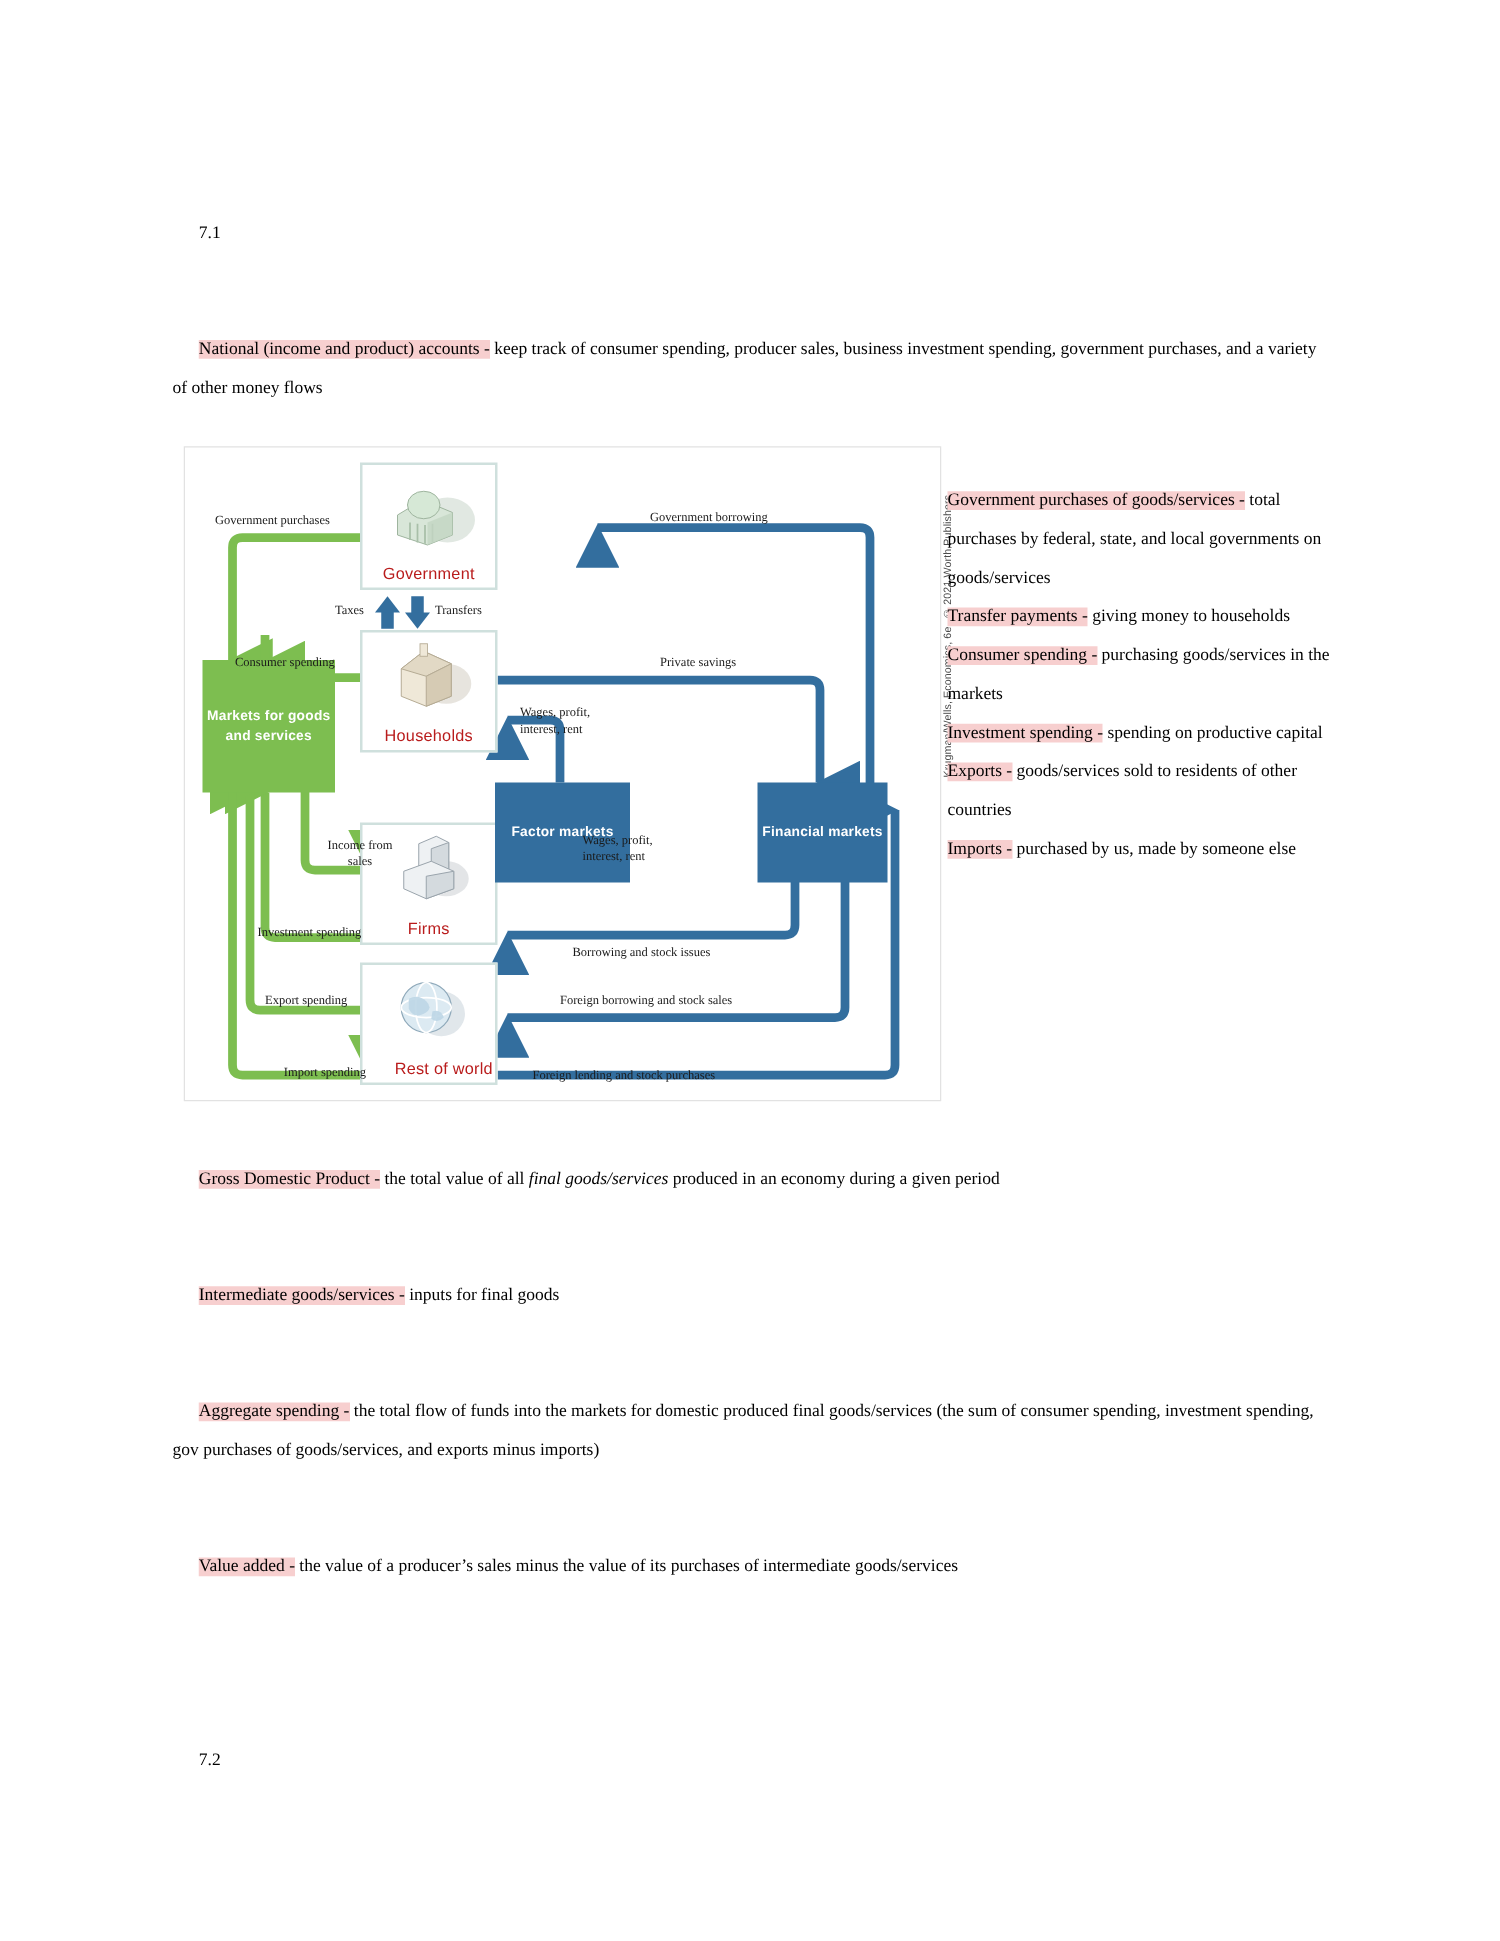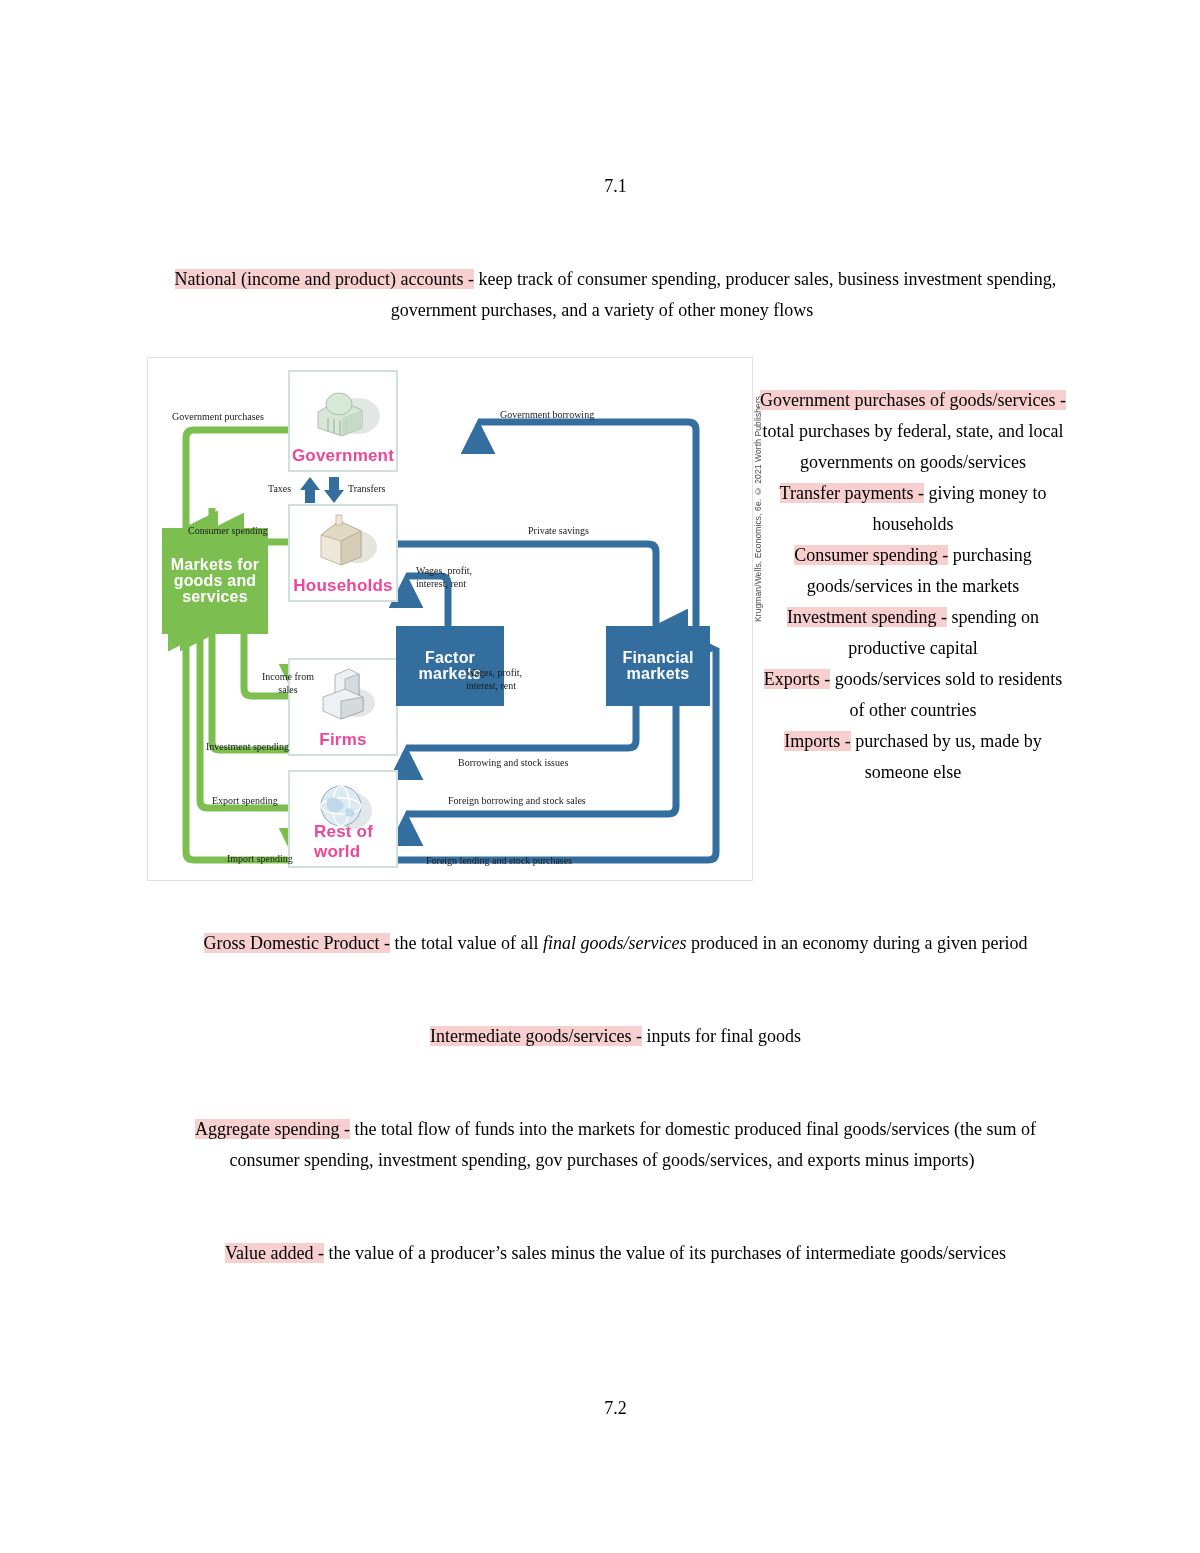--- a/index.html
+++ b/index.html
@@ -21,24 +21,23 @@
     width: 1200px;
     height: 1553px;
   }
   .doc {
     position: absolute;
     left: 138px;
     top: 140px;
     width: 928px;
   }
   .line {
-    font-size: 18px;
+    font-size: 14px;
     line-height: 31px;
     white-space: pre-wrap;
-    text-align: center;
   }
   .hl {
     background: #f7cfcf;
   }
   .ital { font-style: italic; margin-top: 20px; }
   .spacer-md { height: 62px; }
 
   
   .figure-wrap {
     position: relative;
@@ -82,35 +81,35 @@
     border: 2px solid #cfe0dd;
     background: #ffffff;
     display: flex;
     flex-direction: column;
     align-items: center;
     justify-content: flex-end;
     padding-bottom: 4px;
   }
   .nodebox .nlabel {
     font-family: "Liberation Sans", sans-serif;
-    font-weight: bold;
-    font-size: 17px;
-    color: #ec4899;
+    font-weight: normal;
+    font-size: 13px;
+    color: #b91c1c;
     letter-spacing: 0.2px;
   }
   .mbox {
     position: absolute;
     box-sizing: border-box;
     display: flex;
     align-items: center;
     justify-content: center;
     text-align: center;
     font-family: "Liberation Sans", sans-serif;
     font-weight: bold;
-    font-size: 16px;
+    font-size: 11px;
     line-height: 16px;
     color: #ffffff;
     letter-spacing: 0.2px;
   }
   .mbox.green { background: #7dbe50; }
   .mbox.blue  { background: #336e9e; }
 
   .flabel {
     position: absolute;
     font-family: "Liberation Serif", serif;
@@ -265,21 +264,21 @@
             <span>Markets for goods and services</span>
           </div>
           <div class="mbox blue" style="left:248px;top:268px;width:108px;height:80px;">
             <span>Factor markets</span>
           </div>
           <div class="mbox blue" style="left:458px;top:268px;width:104px;height:80px;">
             <span>Financial markets</span>
           </div>
 
           <div class="flabel" style="left:24px;top:52px;">Government purchases</div>
-          <div class="flabel" style="left:352px;top:50px;">Government borrowing</div>
+          <div class="flabel" style="left:372px;top:50px;">Government borrowing</div>
           <div class="flabel" style="left:120px;top:124px;">Taxes</div>
           <div class="flabel" style="left:200px;top:124px;">Transfers</div>
           <div class="flabel" style="left:40px;top:166px;">Consumer spending</div>
           <div class="flabel" style="left:380px;top:166px;">Private savings</div>
           <div class="flabel wrap" style="left:268px;top:206px;width:80px;">Wages, profit, interest, rent</div>
           <div class="flabel wrap" style="left:110px;top:312px;width:60px;text-align:center;">Income from sales</div>
           <div class="flabel" style="left:58px;top:382px;">Investment spending</div>
           <div class="flabel" style="left:64px;top:436px;">Export spending</div>
           <div class="flabel" style="left:64px;top:494px;margin-left:15px;">Import spending</div>
           <div class="flabel wrap" style="left:318px;top:308px;width:78px;">Wages, profit, interest, rent</div>

